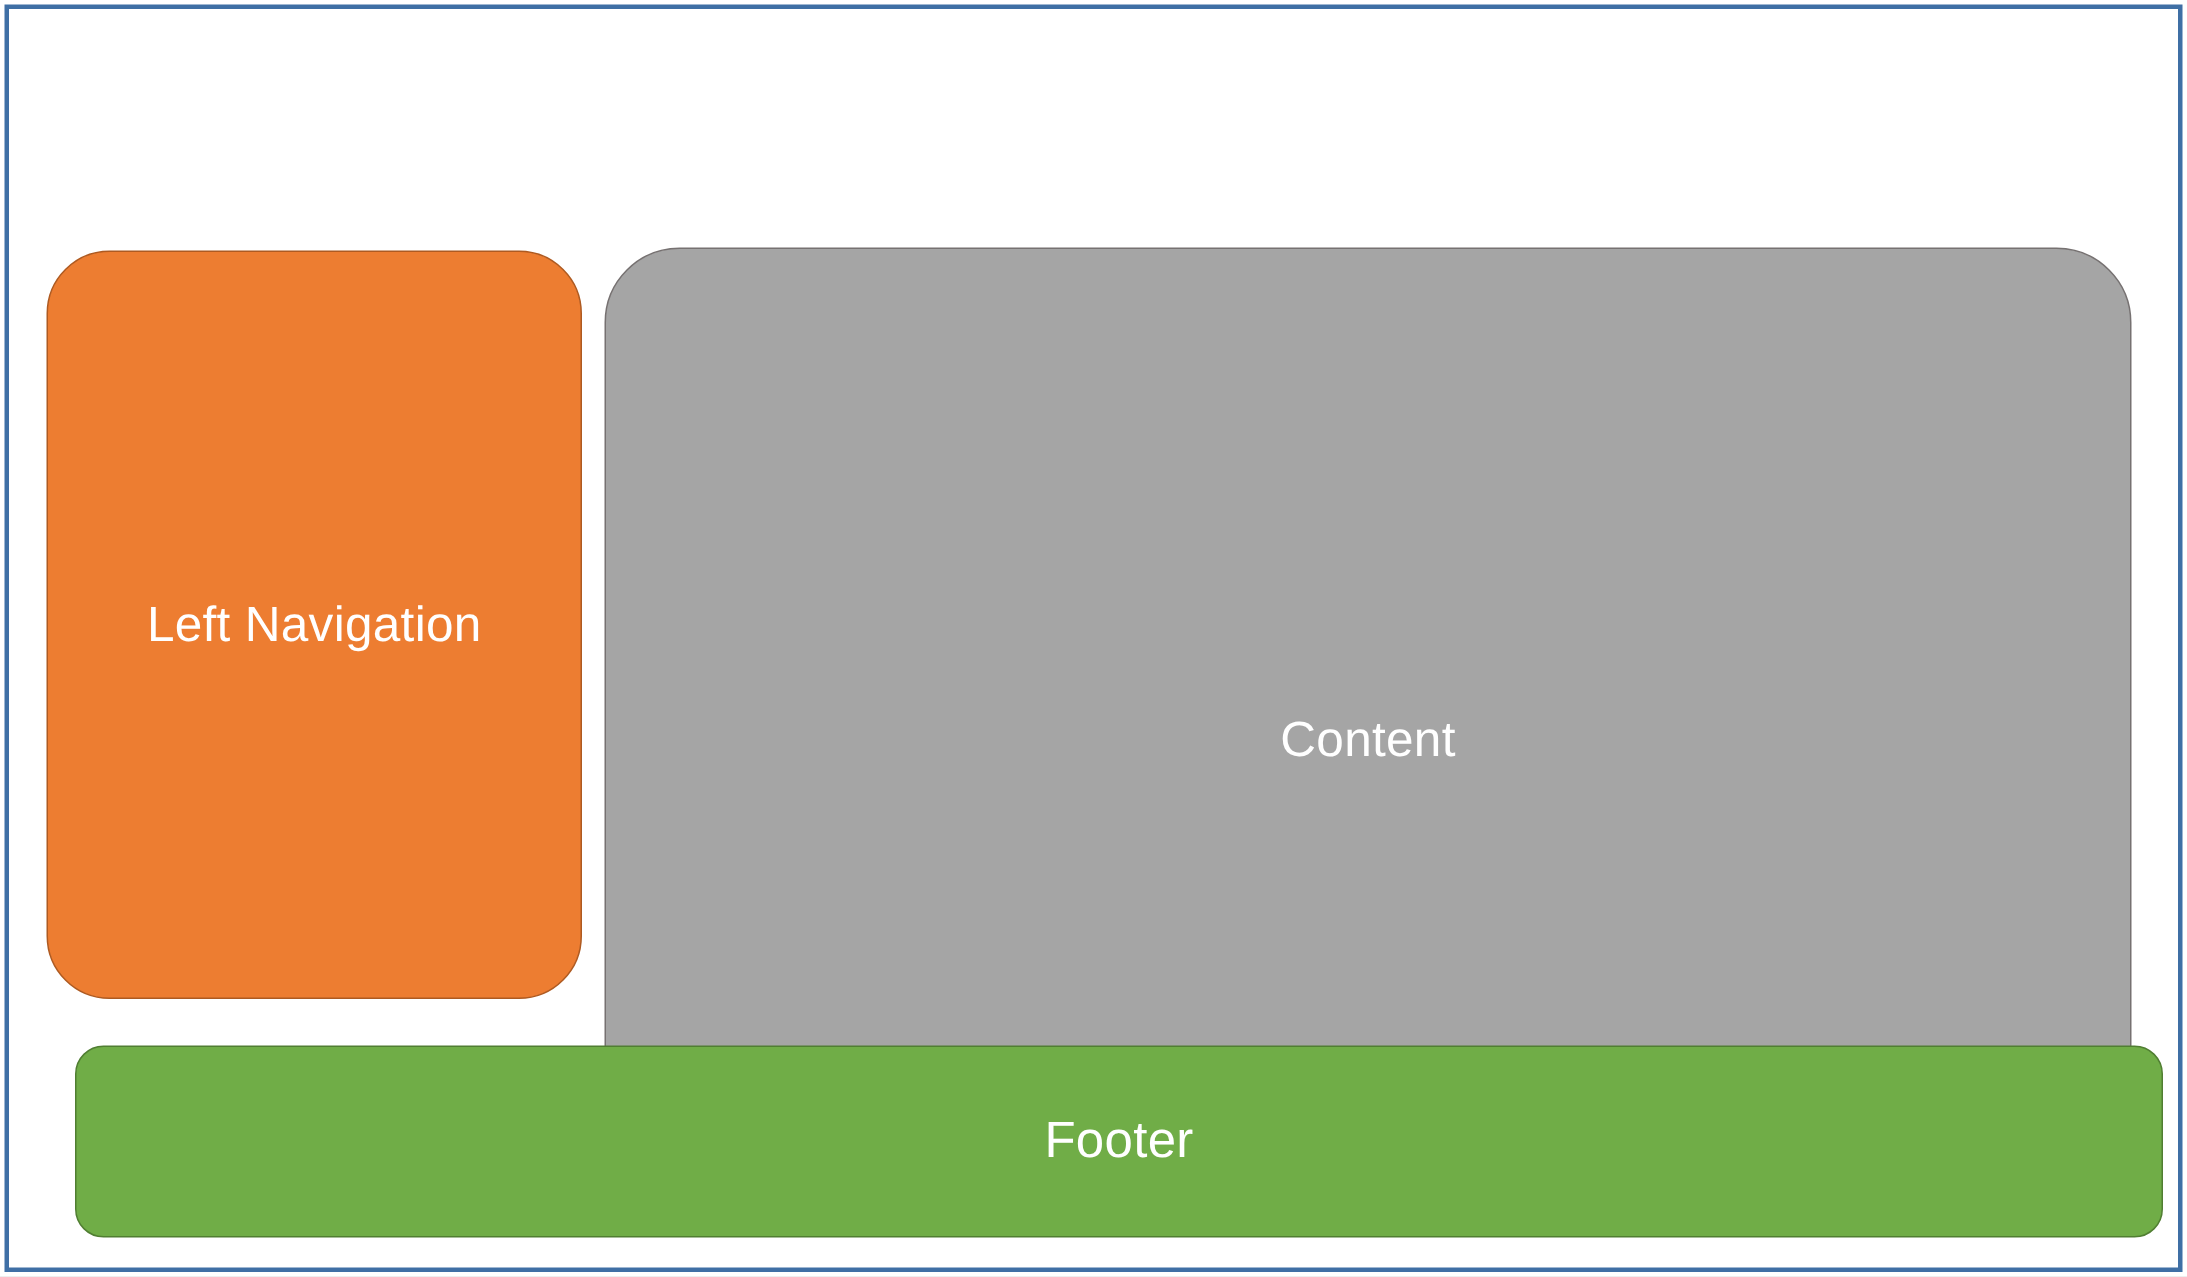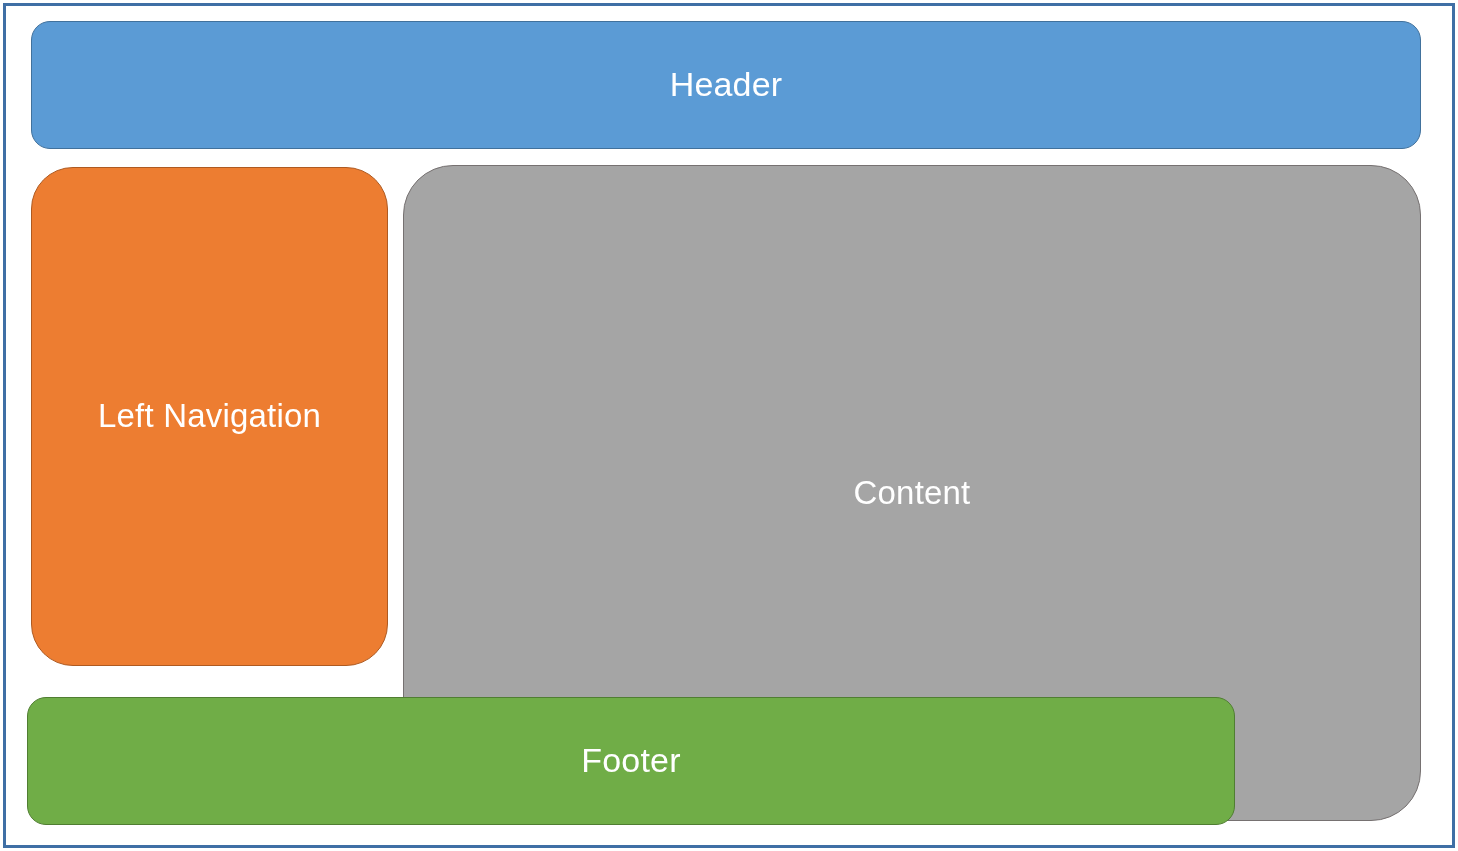--- a/index.html
+++ b/index.html
@@ -83,40 +83,37 @@
     width: 1018px;
     height: 656px;
     background: #A5A5A5;
     border: 1.5px solid #767171;
     border-radius: 50px;
     font-size: 33px;
   }
 
   
   .block-footer {
-    left: 27px;
+    left: 50px;
     top: 697px;
-    width: 1208px;
+    width: 1392px;
     height: 128px;
     background: #70AD47;
     border: 1.5px solid #507E32;
     border-radius: 19px;
     font-size: 34px;
   }
 </style>
 </head>
 <body>
 
 <div class="canvas">
 
   <div class="outer-frame"></div>
 
-  <div class="block block-header">
-    <span class="label">Header</span>
-  </div>
 
   <div class="block block-nav">
     <span class="label">Left Navigation</span>
   </div>
 
   <div class="block block-content">
     <span class="label">Content</span>
   </div>
 
   <div class="block block-footer">

